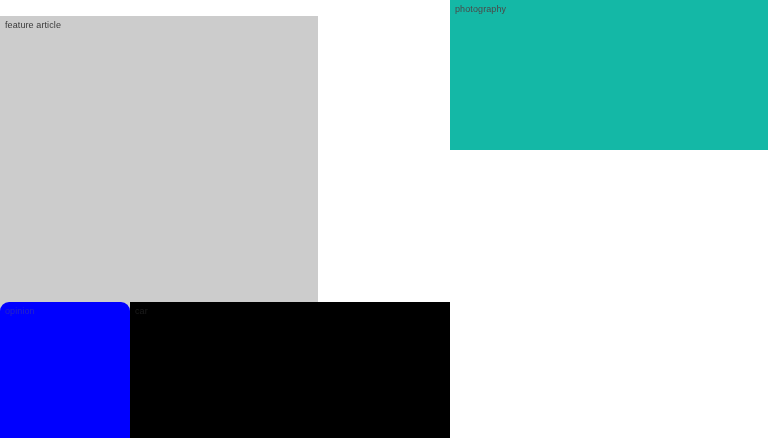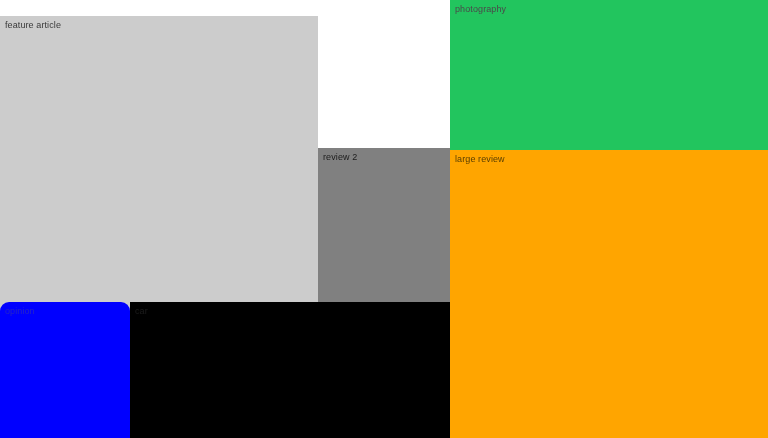--- a/index.html
+++ b/index.html
@@ -40,28 +40,22 @@
   .label-onblack{ color: #1c1c1c; }
   .label-onorange { color: #5c4000; }
 </style>
 </head>
 <body>
 
 <div id="treemap-canvas" style="width: 768px; height: 438px; background: rgb(255, 255, 255);">
     <div class="tile" style="left: 0px; top: 16px; width: 318px; height: 302px; background: rgb(204, 204, 204);">
       <span class="tile-label label-dark">feature article</span>
     </div>
-    <div class="tile" style="left: 450px; top: 0px; width: 318px; height: 150px; background: #22c55e;">
+    <div class="tile" style="left: 450px; top: 0px; width: 318px; height: 150px; background: #14b8a6;">
       <span class="tile-label label-mid">photography</span>
-    </div>
-    <div class="tile" style="left: 318px; top: 148px; width: 132px; height: 154px; background: rgb(128, 128, 128);">
-      <span class="tile-label label-onblack">review 2</span>
-    </div>
-    <div class="tile" style="left: 450px; top: 150px; width: 318px; height: 288px; background: rgb(255, 165, 0);">
-      <span class="tile-label label-onorange">large review</span>
     </div>
     <div class="tile" style="left: 0px; top: 302px; width: 130px; height: 168px; background: rgb(0, 0, 255); border-radius: 9px;">
       <span class="tile-label label-onblue">opinion</span>
     </div>
     <div class="tile" style="left: 130px; top: 302px; width: 320px; height: 136px; background: rgb(0, 0, 0);">
       <span class="tile-label label-onblack">car</span>
     </div>
   </div>
 
 </body></html>

